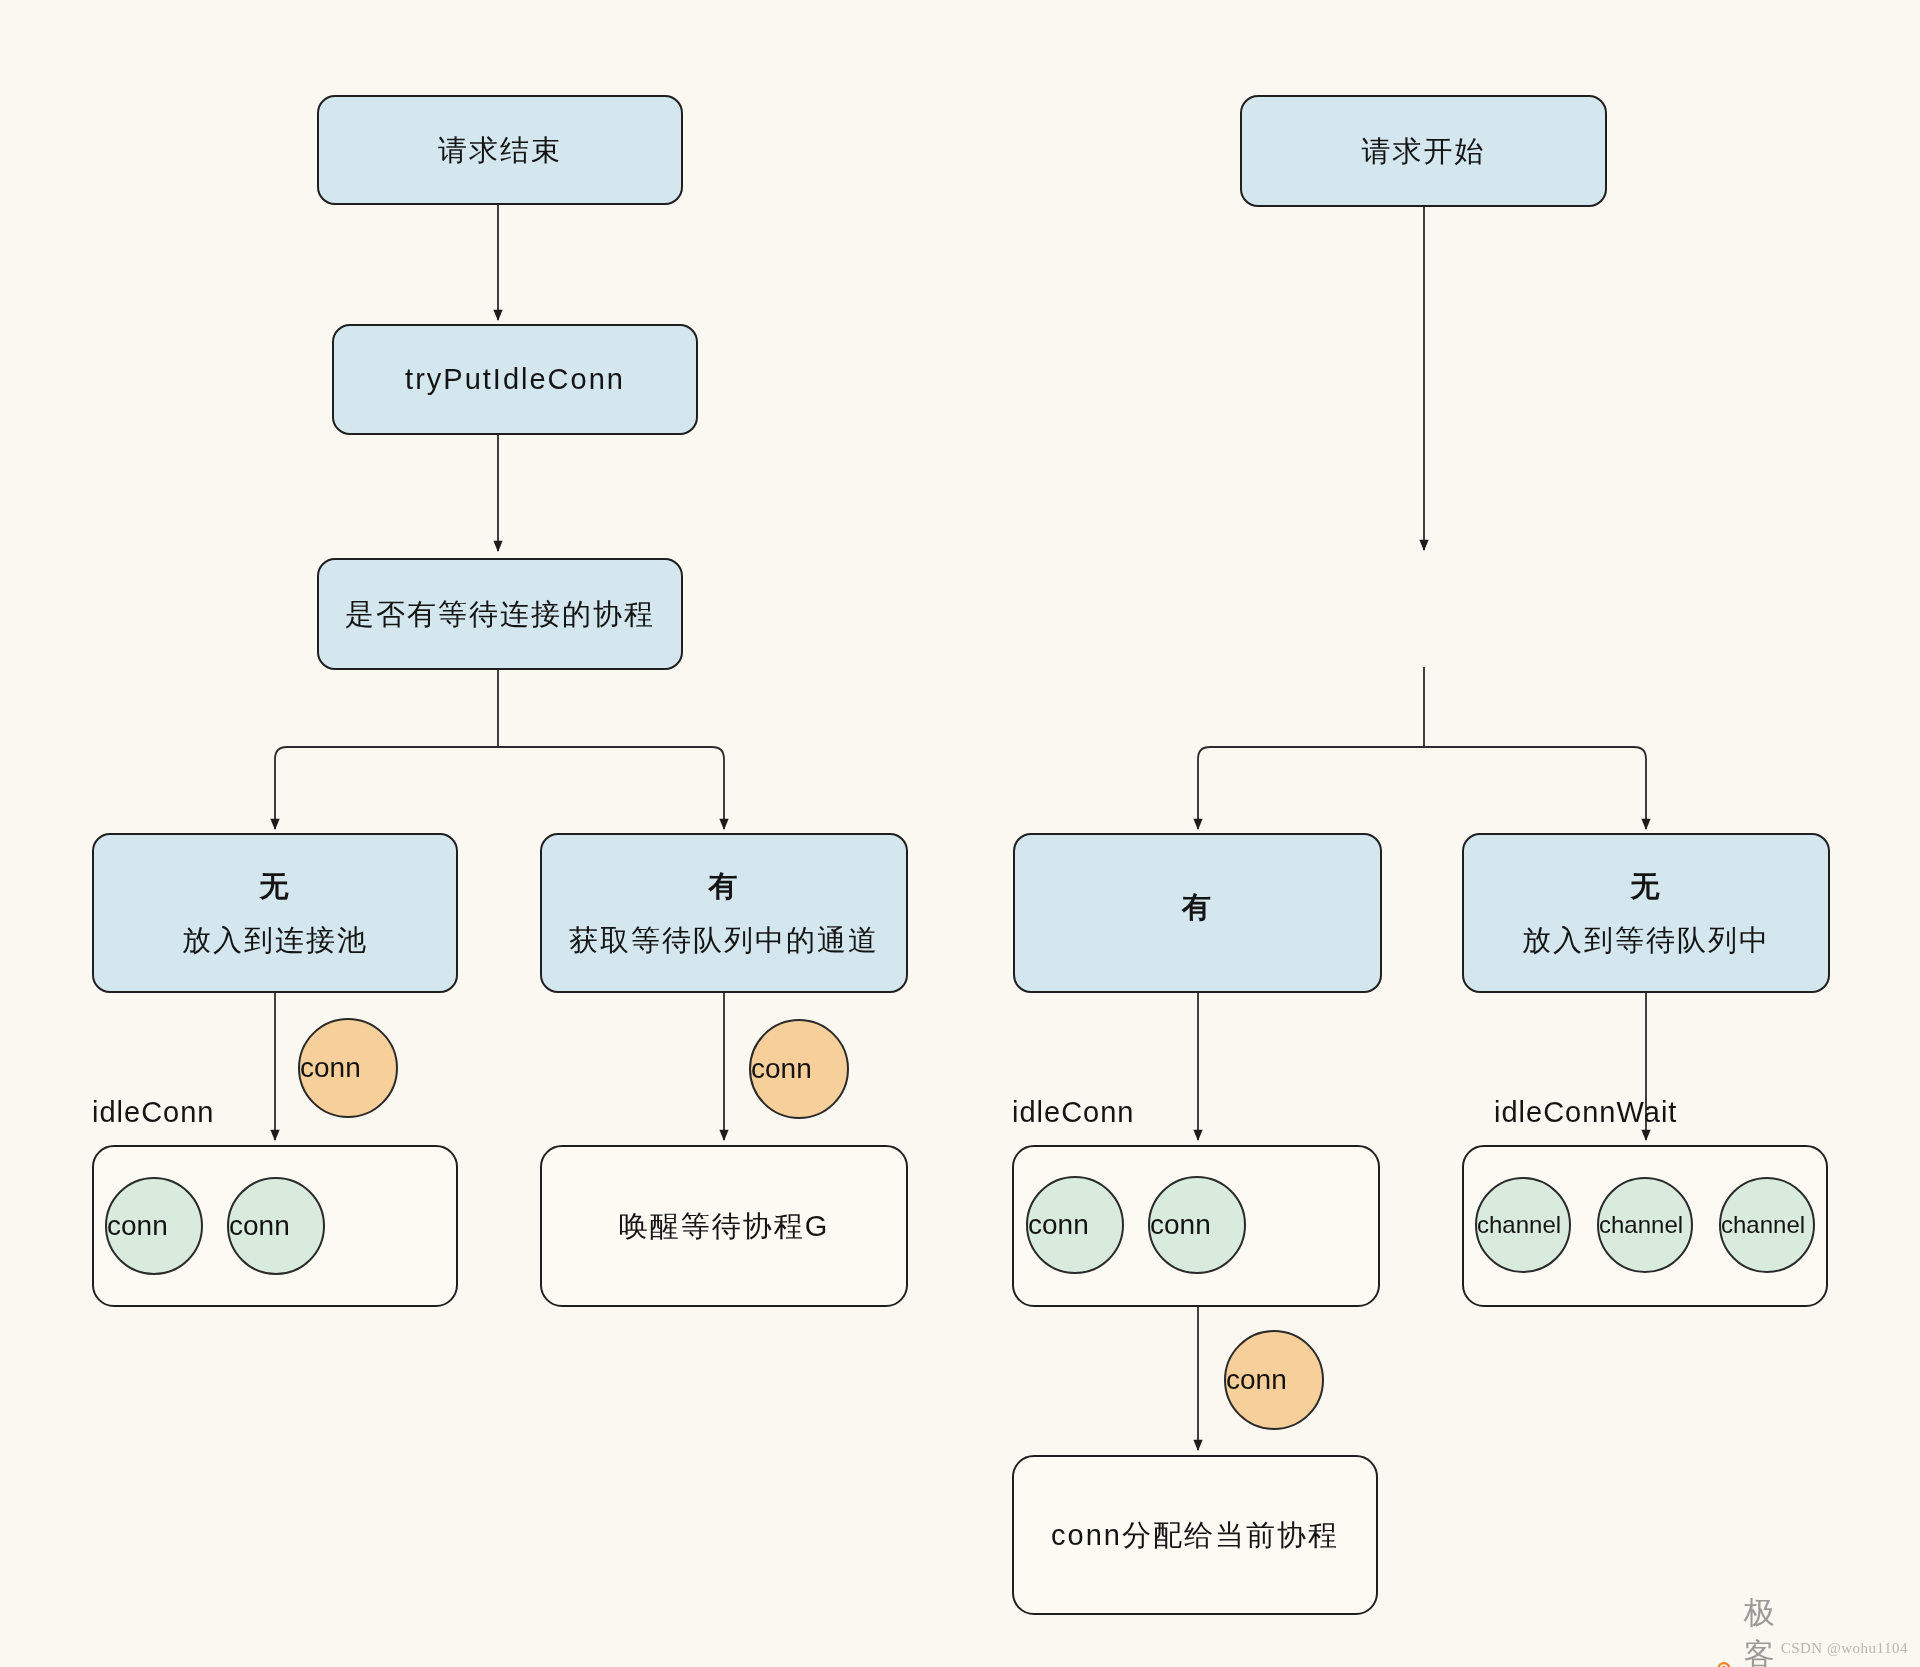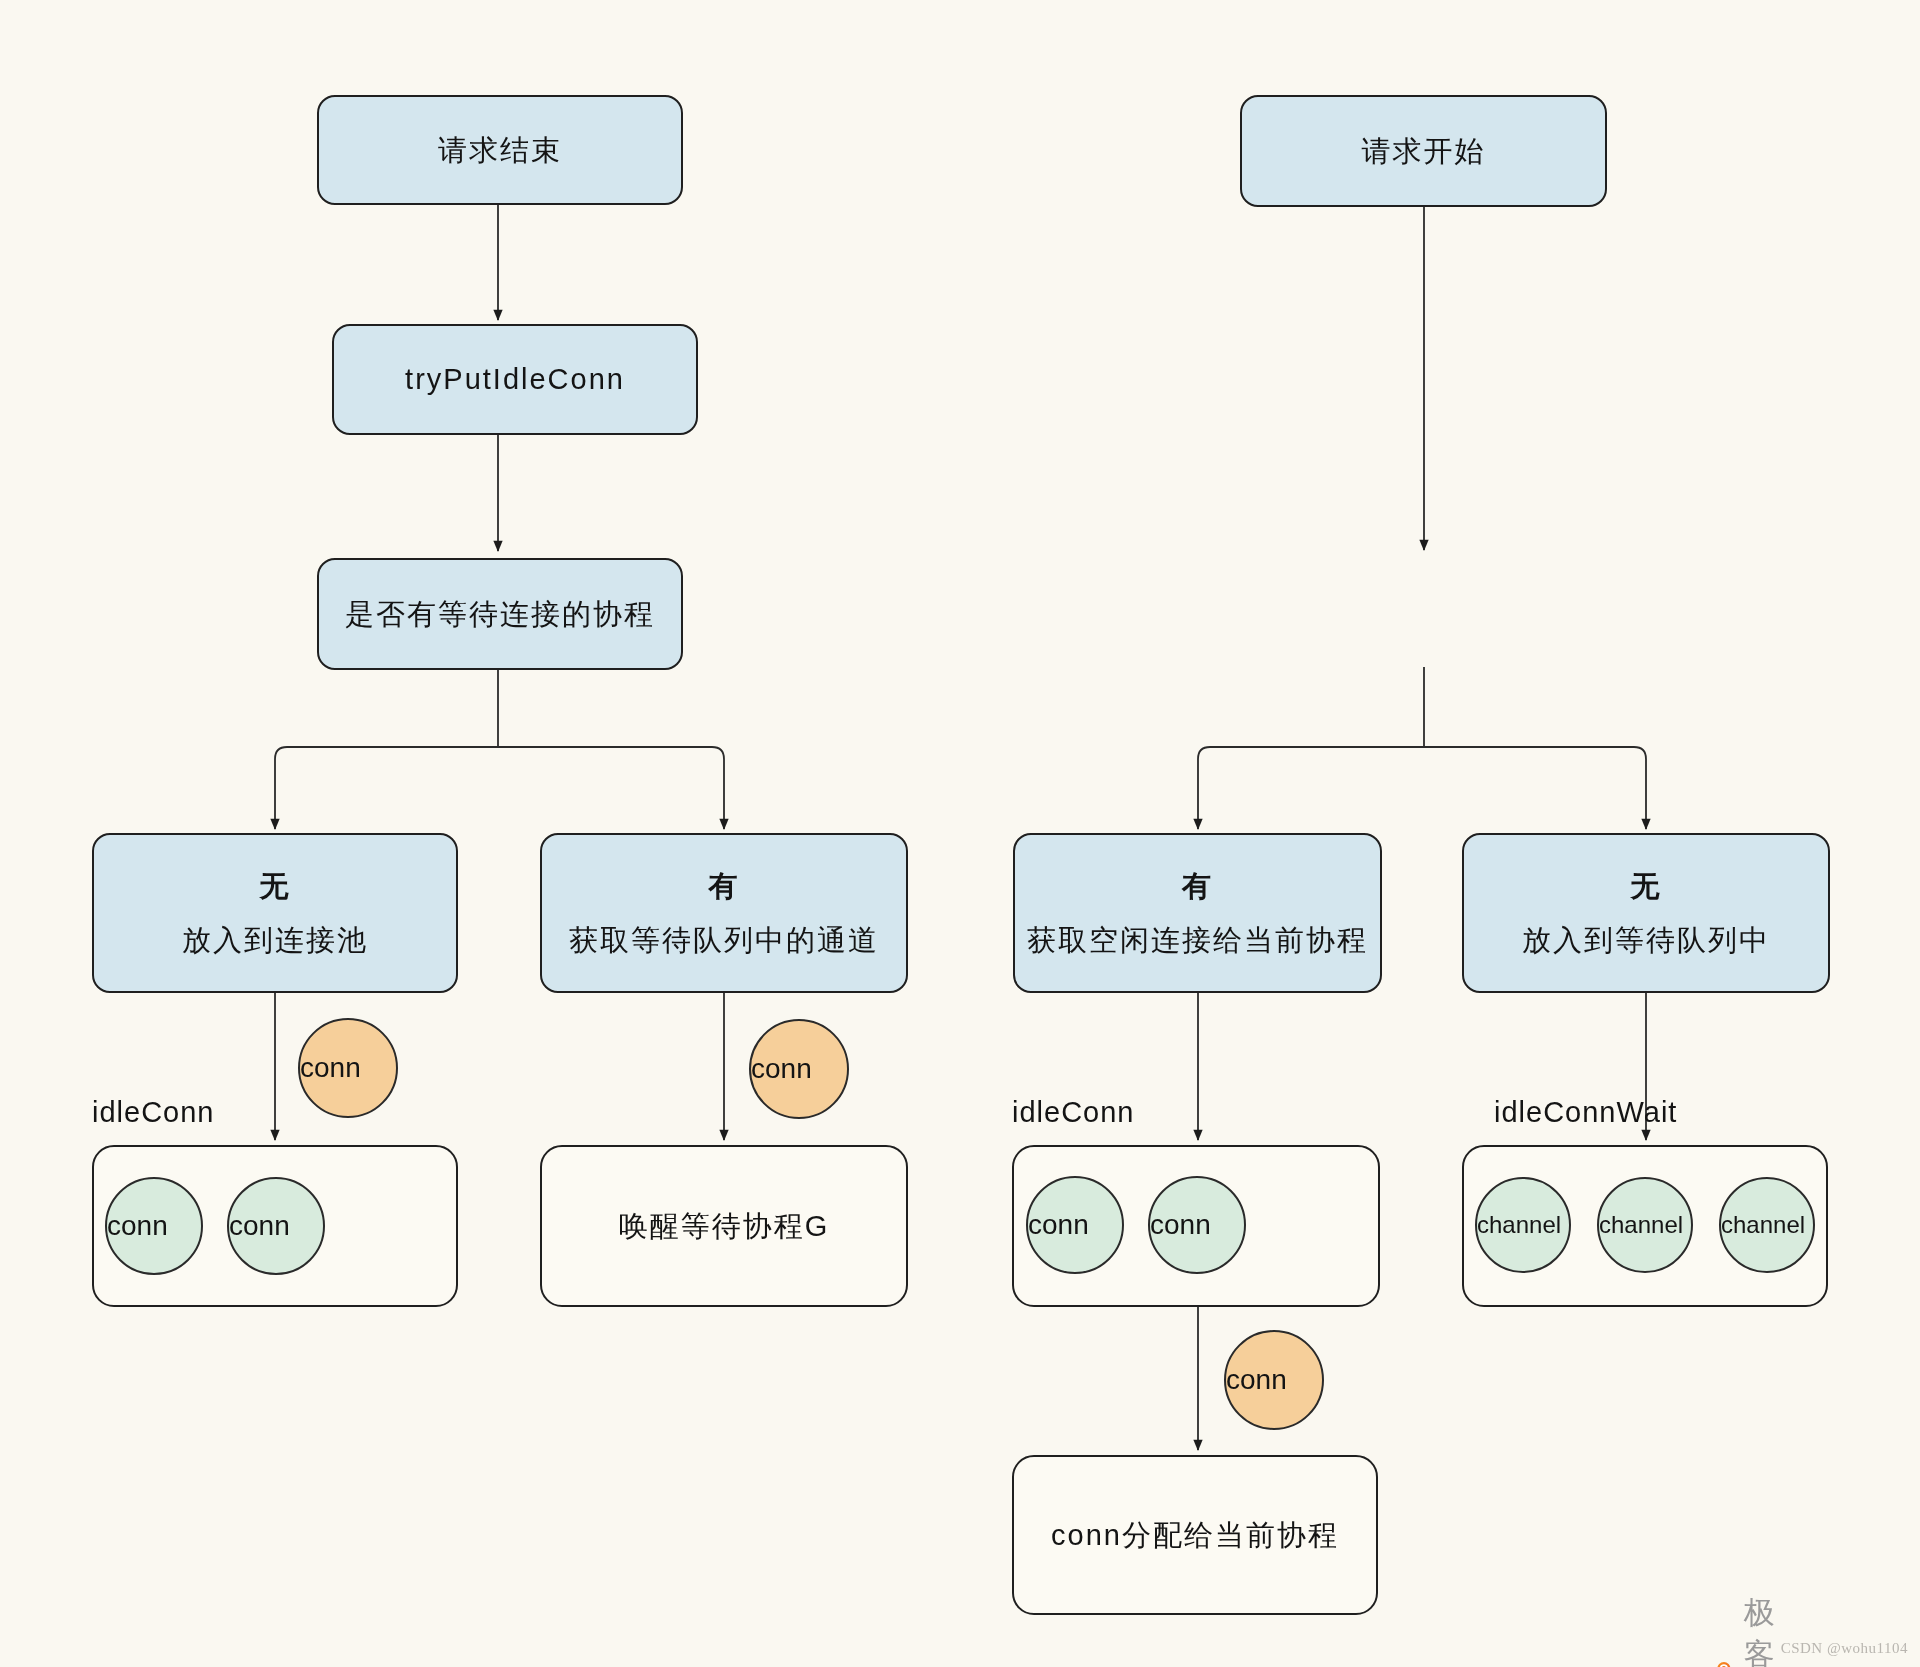--- a/index.html
+++ b/index.html
@@ -132,21 +132,20 @@
     <span>唤醒等待协程G</span>
   </div>
 
   <div class="box blue" style="left:1240px;top:95px;width:367px;height:112px;">
     <span>请求开始</span>
   </div>
 
 
   <div class="box blue" style="left:1013px;top:833px;width:369px;height:160px;">
     <span class="title">有</span>
-    <span>获取空闲连接给当前协程</span>
   </div>
 
   <div class="box blue" style="left:1462px;top:833px;width:368px;height:160px;">
     <span class="title">无</span>
     <span>放入到等待队列中</span>
   </div>
 
   <div class="pool-label" style="left:1012px;top:1096px;">idleConn</div>
 
   <div class="container-box" style="left:1012px;top:1145px;width:368px;height:162px;"></div>

